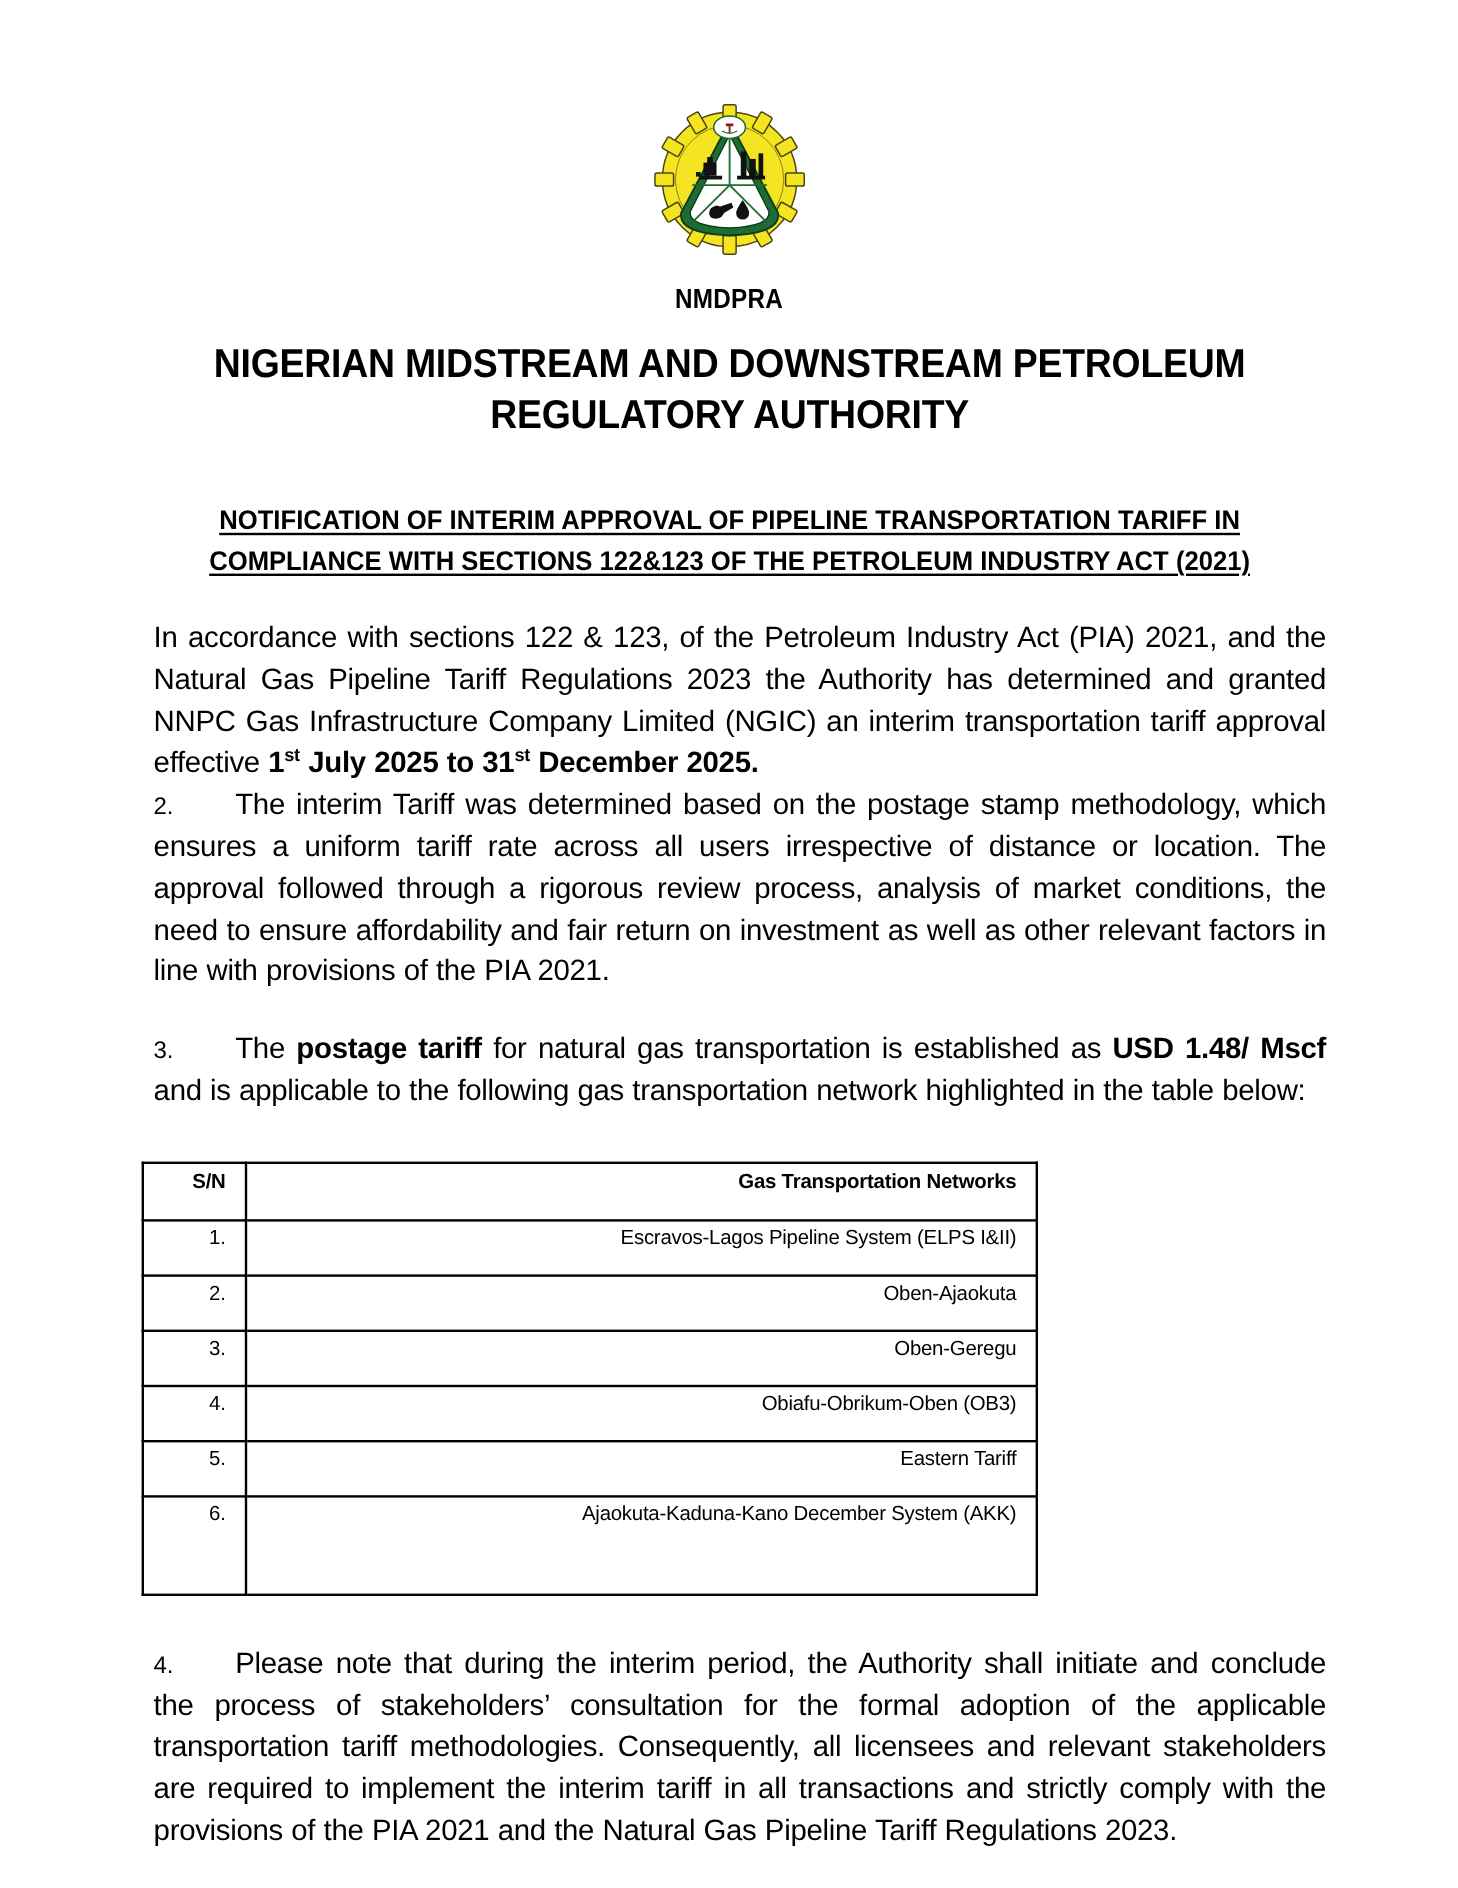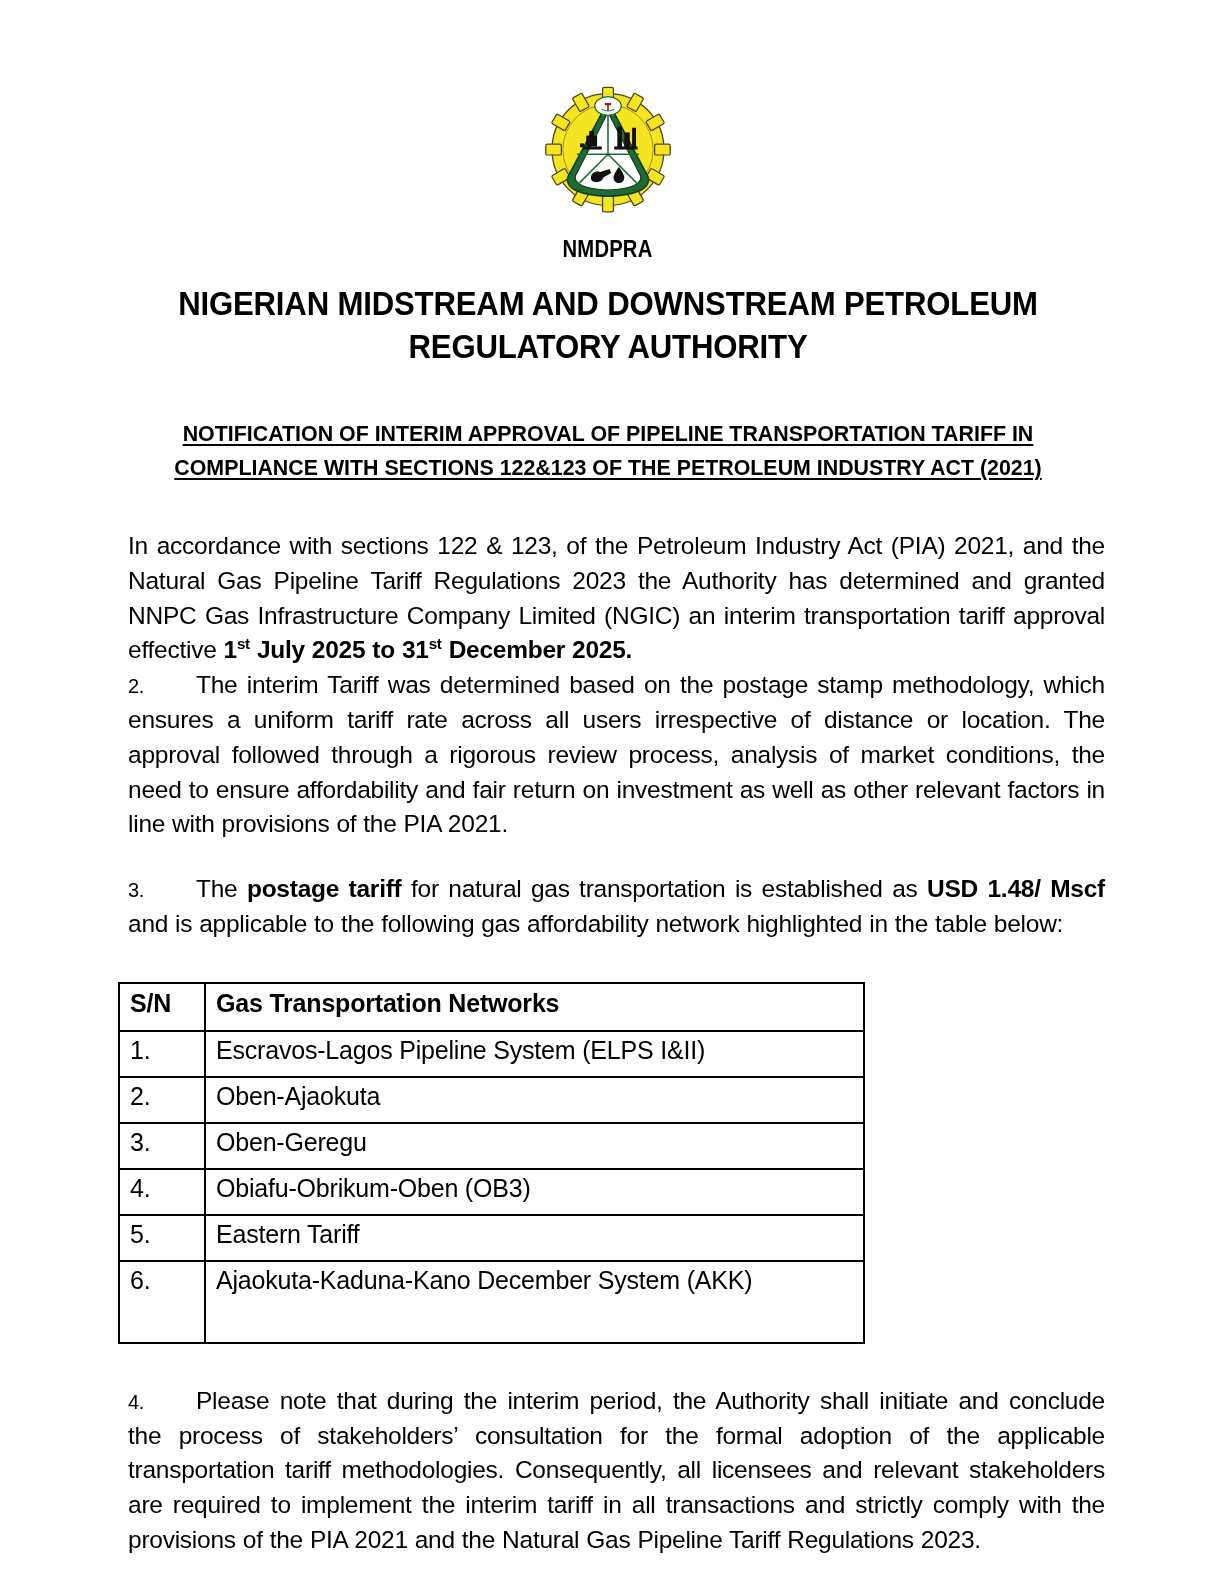--- a/index.html
+++ b/index.html
@@ -79,21 +79,21 @@
   }
   p.para {
     font-size: 24.5px;
     line-height: 1.42;
     text-align: justify;
     text-justify: inter-word;
     margin: 0;
     letter-spacing: -0.25px;
     word-spacing: 0.4px;
   }
-  p.para.first { margin-top: 44px; }
+  p.para.first { margin-top: 30px; }
   p.para.p2 { }
   p.para.p3 { margin-top: 30px; }
   p.para.p4 { margin-top: 26px; }
 
   .num {
     font-size: 20px;
     display: inline-block;
     width: 32px;
   }
   .indent-gap { display: inline-block; width: 36px; }
@@ -114,25 +114,25 @@
     box-sizing: border-box;
   }
   table.networks {
     border-collapse: collapse;
     width: 747px;
     table-layout: fixed;
   }
   table.networks th,
   table.networks td {
     border: 2.2px solid #000000;
-    text-align: left;
+    text-align: right;
     vertical-align: top;
-    font-size: 25px;
+    font-size: 17px;
     letter-spacing: -0.2px;
-    padding: 4px 4px 6px 10px;
+    padding: 4px 16px 6px 10px;
     height: 34px;
     line-height: 1.18;
   }
   table.networks col.c-sn { width: 86px; }
   table.networks th {
     font-weight: bold;
     padding-top: 5px;
     padding-bottom: 7px;
   }
   table.networks tr.last td {
@@ -222,21 +222,21 @@
 
     <p class="para first">
       <span>In accordance with sections 122 &amp; 123, of the Petroleum Industry Act (PIA) 2021, and the Natural Gas Pipeline Tariff Regulations 2023 the Authority has determined and granted NNPC Gas Infrastructure Company Limited (NGIC) an interim transportation tariff approval effective </span><b><span>1</span><sup>st</sup><span> July 2025 to </span><span>31</span><sup>st</sup><span> December 2025.</span></b>
     </p>
 
     <p class="para p2">
       <span class="num">2.</span><span class="indent-gap"></span><span>The interim Tariff was determined based on the postage stamp methodology, which ensures a uniform tariff rate across all users irrespective of distance or location. The approval followed through a rigorous review process, analysis of market conditions, the need to ensure affordability and fair return on investment as well as other relevant factors in line with provisions of the PIA 2021.</span>
     </p>
 
     <p class="para p3">
-      <span class="num">3.</span><span class="indent-gap"></span><span>The </span><b>postage tariff</b><span> for natural gas transportation is established as </span><b>USD 1.48/ Mscf</b><span> and is applicable to the following gas affordability network highlighted in the table below:</span>
+      <span class="num">3.</span><span class="indent-gap"></span><span>The </span><b>postage tariff</b><span> for natural gas transportation is established as </span><b>USD 1.48/ Mscf</b><span> and is applicable to the following gas transportation network highlighted in the table below:</span>
     </p>
   </div>
 
   <div class="table-wrap">
     <table class="networks">
       <colgroup>
           <col class="c-sn">
           <col>
         </colgroup>
       <thead>

